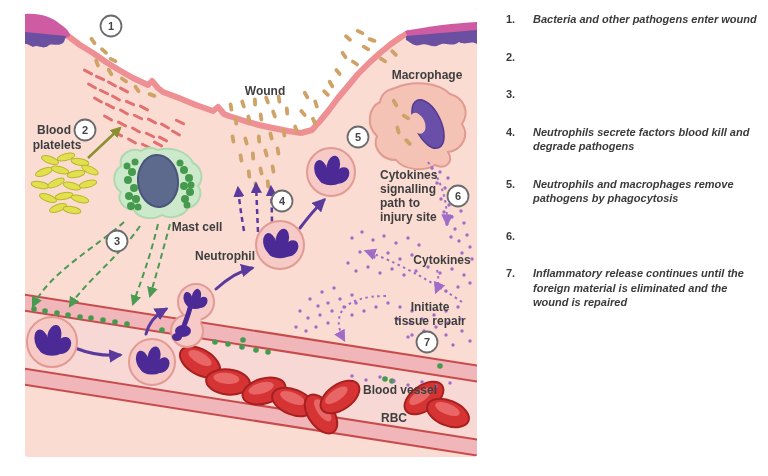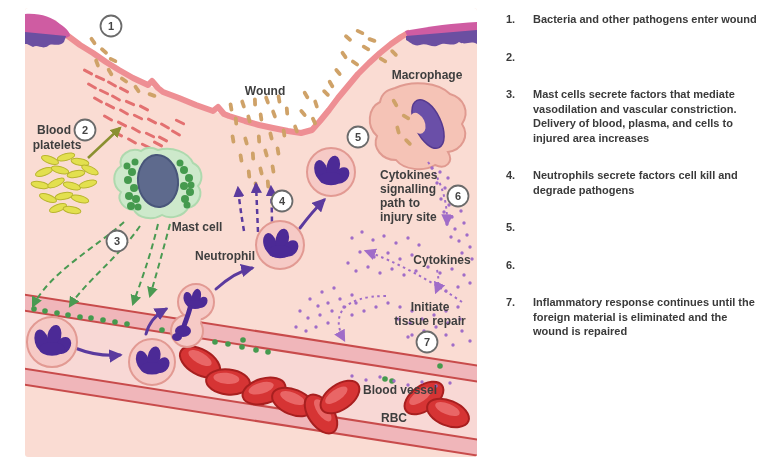--- a/index.html
+++ b/index.html
@@ -10,21 +10,21 @@
   #diagram-wrap{position:absolute;left:0;top:0;width:500px;height:476px;}
   svg text{font-family:"Liberation Sans", sans-serif;}
   .dlabel{font-size:12px;font-weight:bold;fill:#3e3e3e;}
   .stepnum{font-size:11px;font-weight:bold;fill:#454545;}
   #legend{
     position:absolute;left:506px;top:12px;width:256px;
     color:#3a3a3a;font-size:11px;line-height:14.5px;font-weight:bold;
   }
   .legend-item{display:flex;margin-bottom:23px;}
   .legend-num{width:27px;flex:0 0 27px;}
-  .legend-text{flex:1;}
+  .legend-text{flex:1;font-style:italic;}
 </style>
 </head>
 <body>
 
 <div id="diagram-wrap">
 <svg width="500" height="476" viewBox="0 0 500 476" xmlns="http://www.w3.org/2000/svg">
   <defs>
     <clipPath id="dclip">
           <rect x="25" y="8" width="452" height="449" rx="3"></rect>
         </clipPath>
@@ -460,29 +460,29 @@
 <div id="legend">
   <div class="legend-item">
       <div class="legend-num">1.</div>
       <div class="legend-text">Bacteria and other pathogens enter wound</div>
     </div>
   <div class="legend-item">
       <div class="legend-num">2.</div>
     </div>
   <div class="legend-item">
       <div class="legend-num">3.</div>
-      <div class="legend-text">Mast cells secrete factors that mediate vasodilation and vascular constriction. Delivery of blood, plasma, and cells to injured area increases</div>
     </div>
   <div class="legend-item">
       <div class="legend-num">4.</div>
-      <div class="legend-text">Neutrophils secrete factors cell kill and degrade pathogens</div>
+      <div class="legend-text">Neutrophils secrete factors blood kill and degrade pathogens</div>
     </div>
   <div class="legend-item">
       <div class="legend-num">5.</div>
+      <div class="legend-text">Neutrophils and macrophages remove pathogens by phagocytosis</div>
     </div>
   <div class="legend-item">
       <div class="legend-num">6.</div>
     </div>
   <div class="legend-item">
       <div class="legend-num">7.</div>
-      <div class="legend-text">Inflammatory response continues until the foreign material is eliminated and the wound is repaired</div>
+      <div class="legend-text">Inflammatory release continues until the foreign material is eliminated and the wound is repaired</div>
     </div>
 </div>
 
 </body></html>

